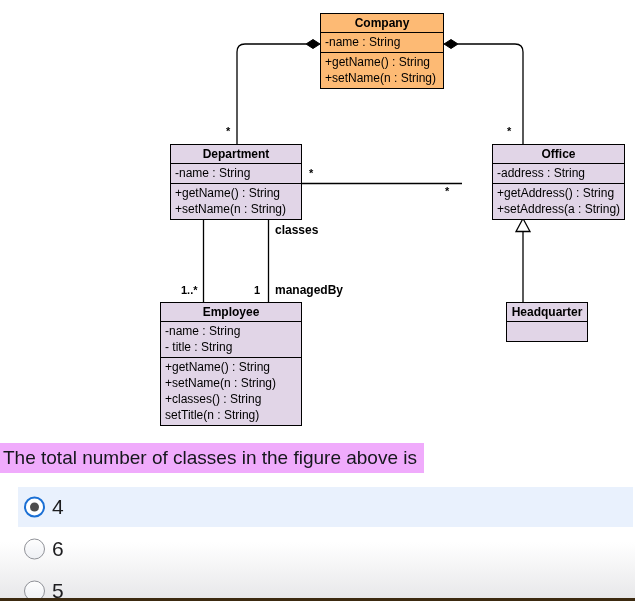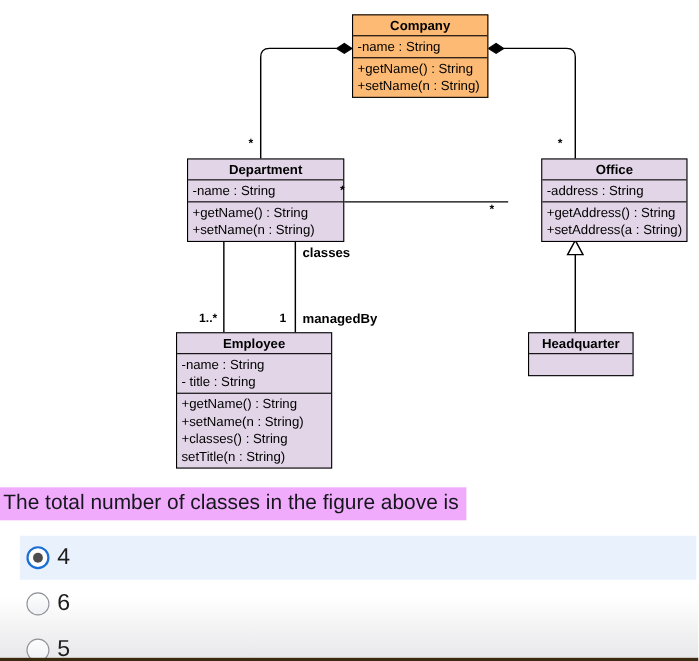--- a/index.html
+++ b/index.html
@@ -92,21 +92,21 @@
     <div class="uml-header">Company</div>
     <div class="uml-section">
       <div class="uml-row">-name : String</div>
     </div>
     <div class="uml-section last">
       <div class="uml-row">+getName() : String</div>
       <div class="uml-row">+setName(n : String)</div>
     </div>
   </div>
 
-  <div class="uml-class" style="left:170px; top:144px; width:143px;">
+  <div class="uml-class" style="left:170px; top:144px; width:132px;">
     <div class="uml-header">Department</div>
     <div class="uml-section">
       <div class="uml-row">-name : String</div>
     </div>
     <div class="uml-section last">
       <div class="uml-row">+getName() : String</div>
       <div class="uml-row">+setName(n : String)</div>
     </div>
   </div>
 
@@ -128,21 +128,21 @@
       <div class="uml-row">- title : String</div>
     </div>
     <div class="uml-section last">
       <div class="uml-row">+getName() : String</div>
       <div class="uml-row">+setName(n : String)</div>
       <div class="uml-row">+classes() : String</div>
       <div class="uml-row">setTitle(n : String)</div>
     </div>
   </div>
 
-  <div class="uml-class" style="left:480px; top:302px; width:96px;">
+  <div class="uml-class" style="left:506px; top:302px; width:82px;">
     <div class="uml-header">Headquarter</div>
     <div class="uml-section last">
       <div class="uml-empty"></div>
     </div>
   </div>
 
   <span class="dlabel mult" style="left:226px; top:125px;">*</span>
   <span class="dlabel mult" style="left:507px; top:125px;">*</span>
   <span class="dlabel mult" style="left:309px; top:167px;">*</span>
   <span class="dlabel mult" style="left:445px; top:185px;">*</span>

